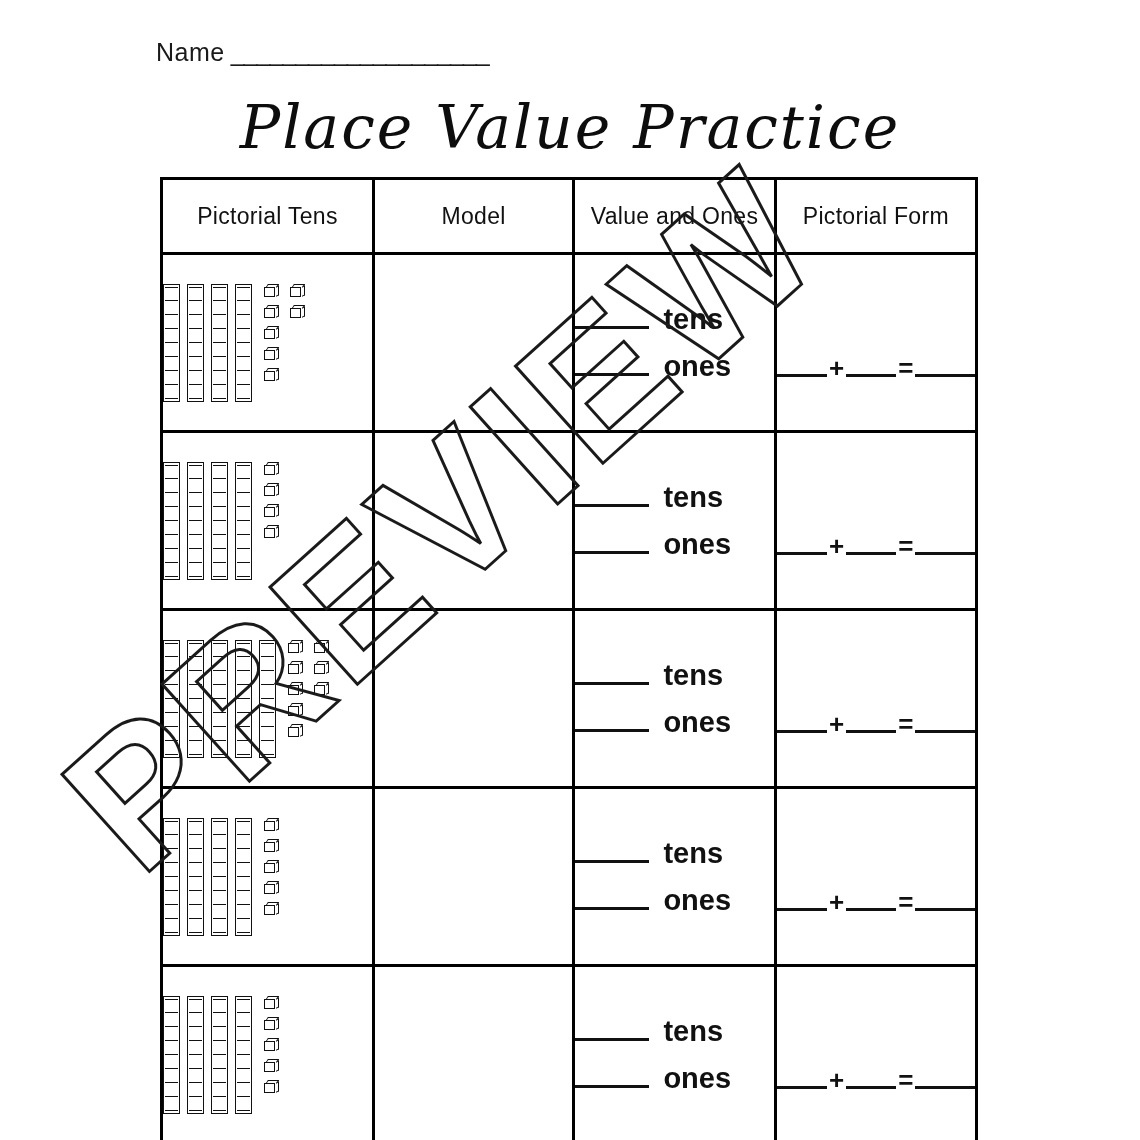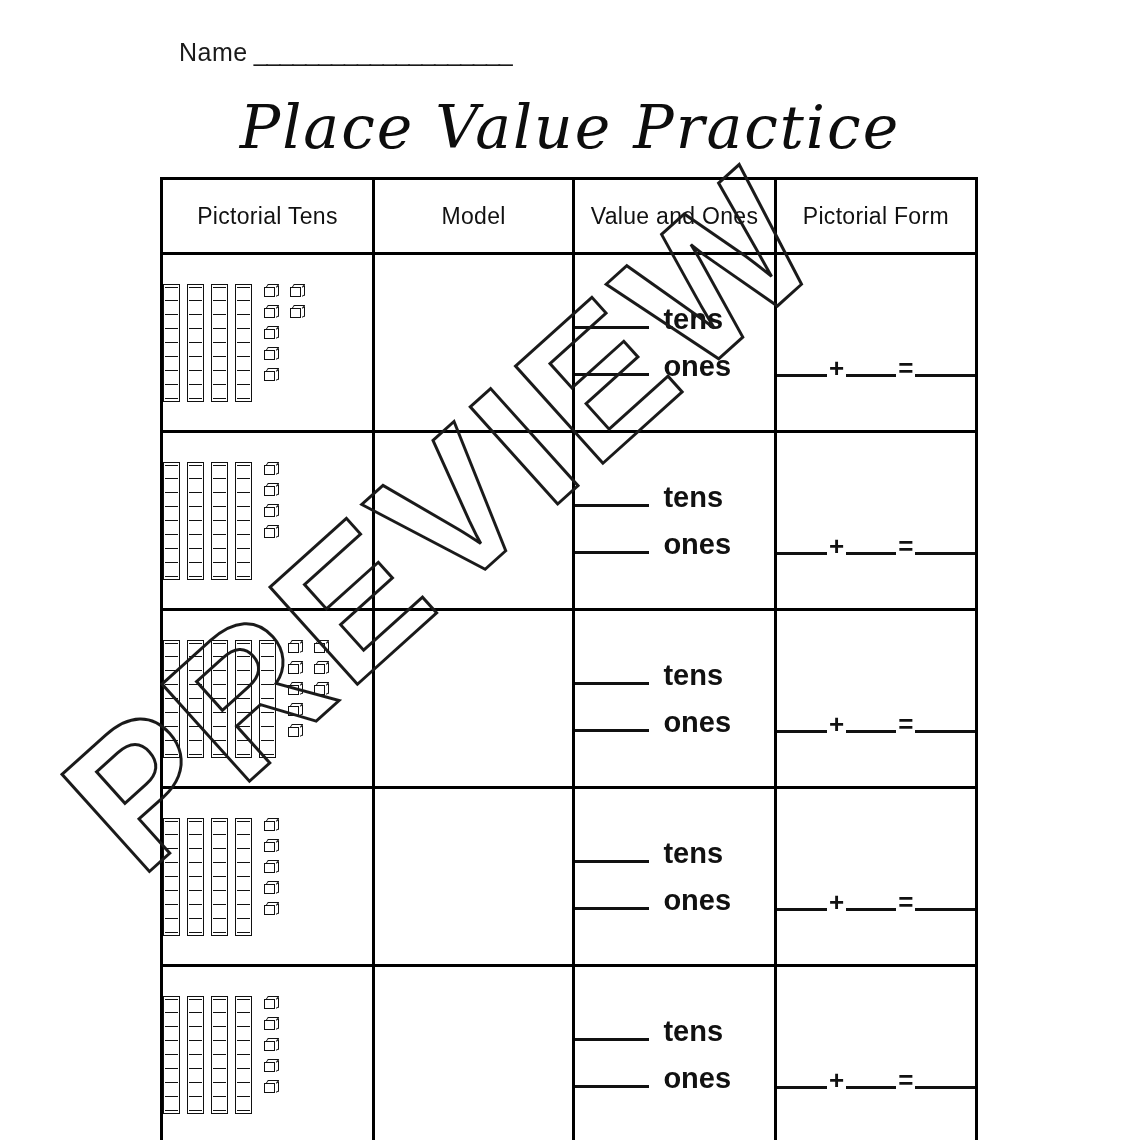--- a/index.html
+++ b/index.html
@@ -12,21 +12,21 @@
     height: 1140px;
     position: relative;
     font-family: "Liberation Sans", sans-serif;
     color: #111111;
     overflow: hidden;
   }
 
   
   .name-row {
     position: absolute;
-    left: 179px;
+    left: 156px;
     top: 38px;
     font-size: 25px;
     letter-spacing: 0.5px;
     color: #1a1a1a;
     white-space: nowrap;
   }
   .name-row .name-label { margin-right: 6px; }
   .name-row .name-blank { letter-spacing: -1px; }
 
   

